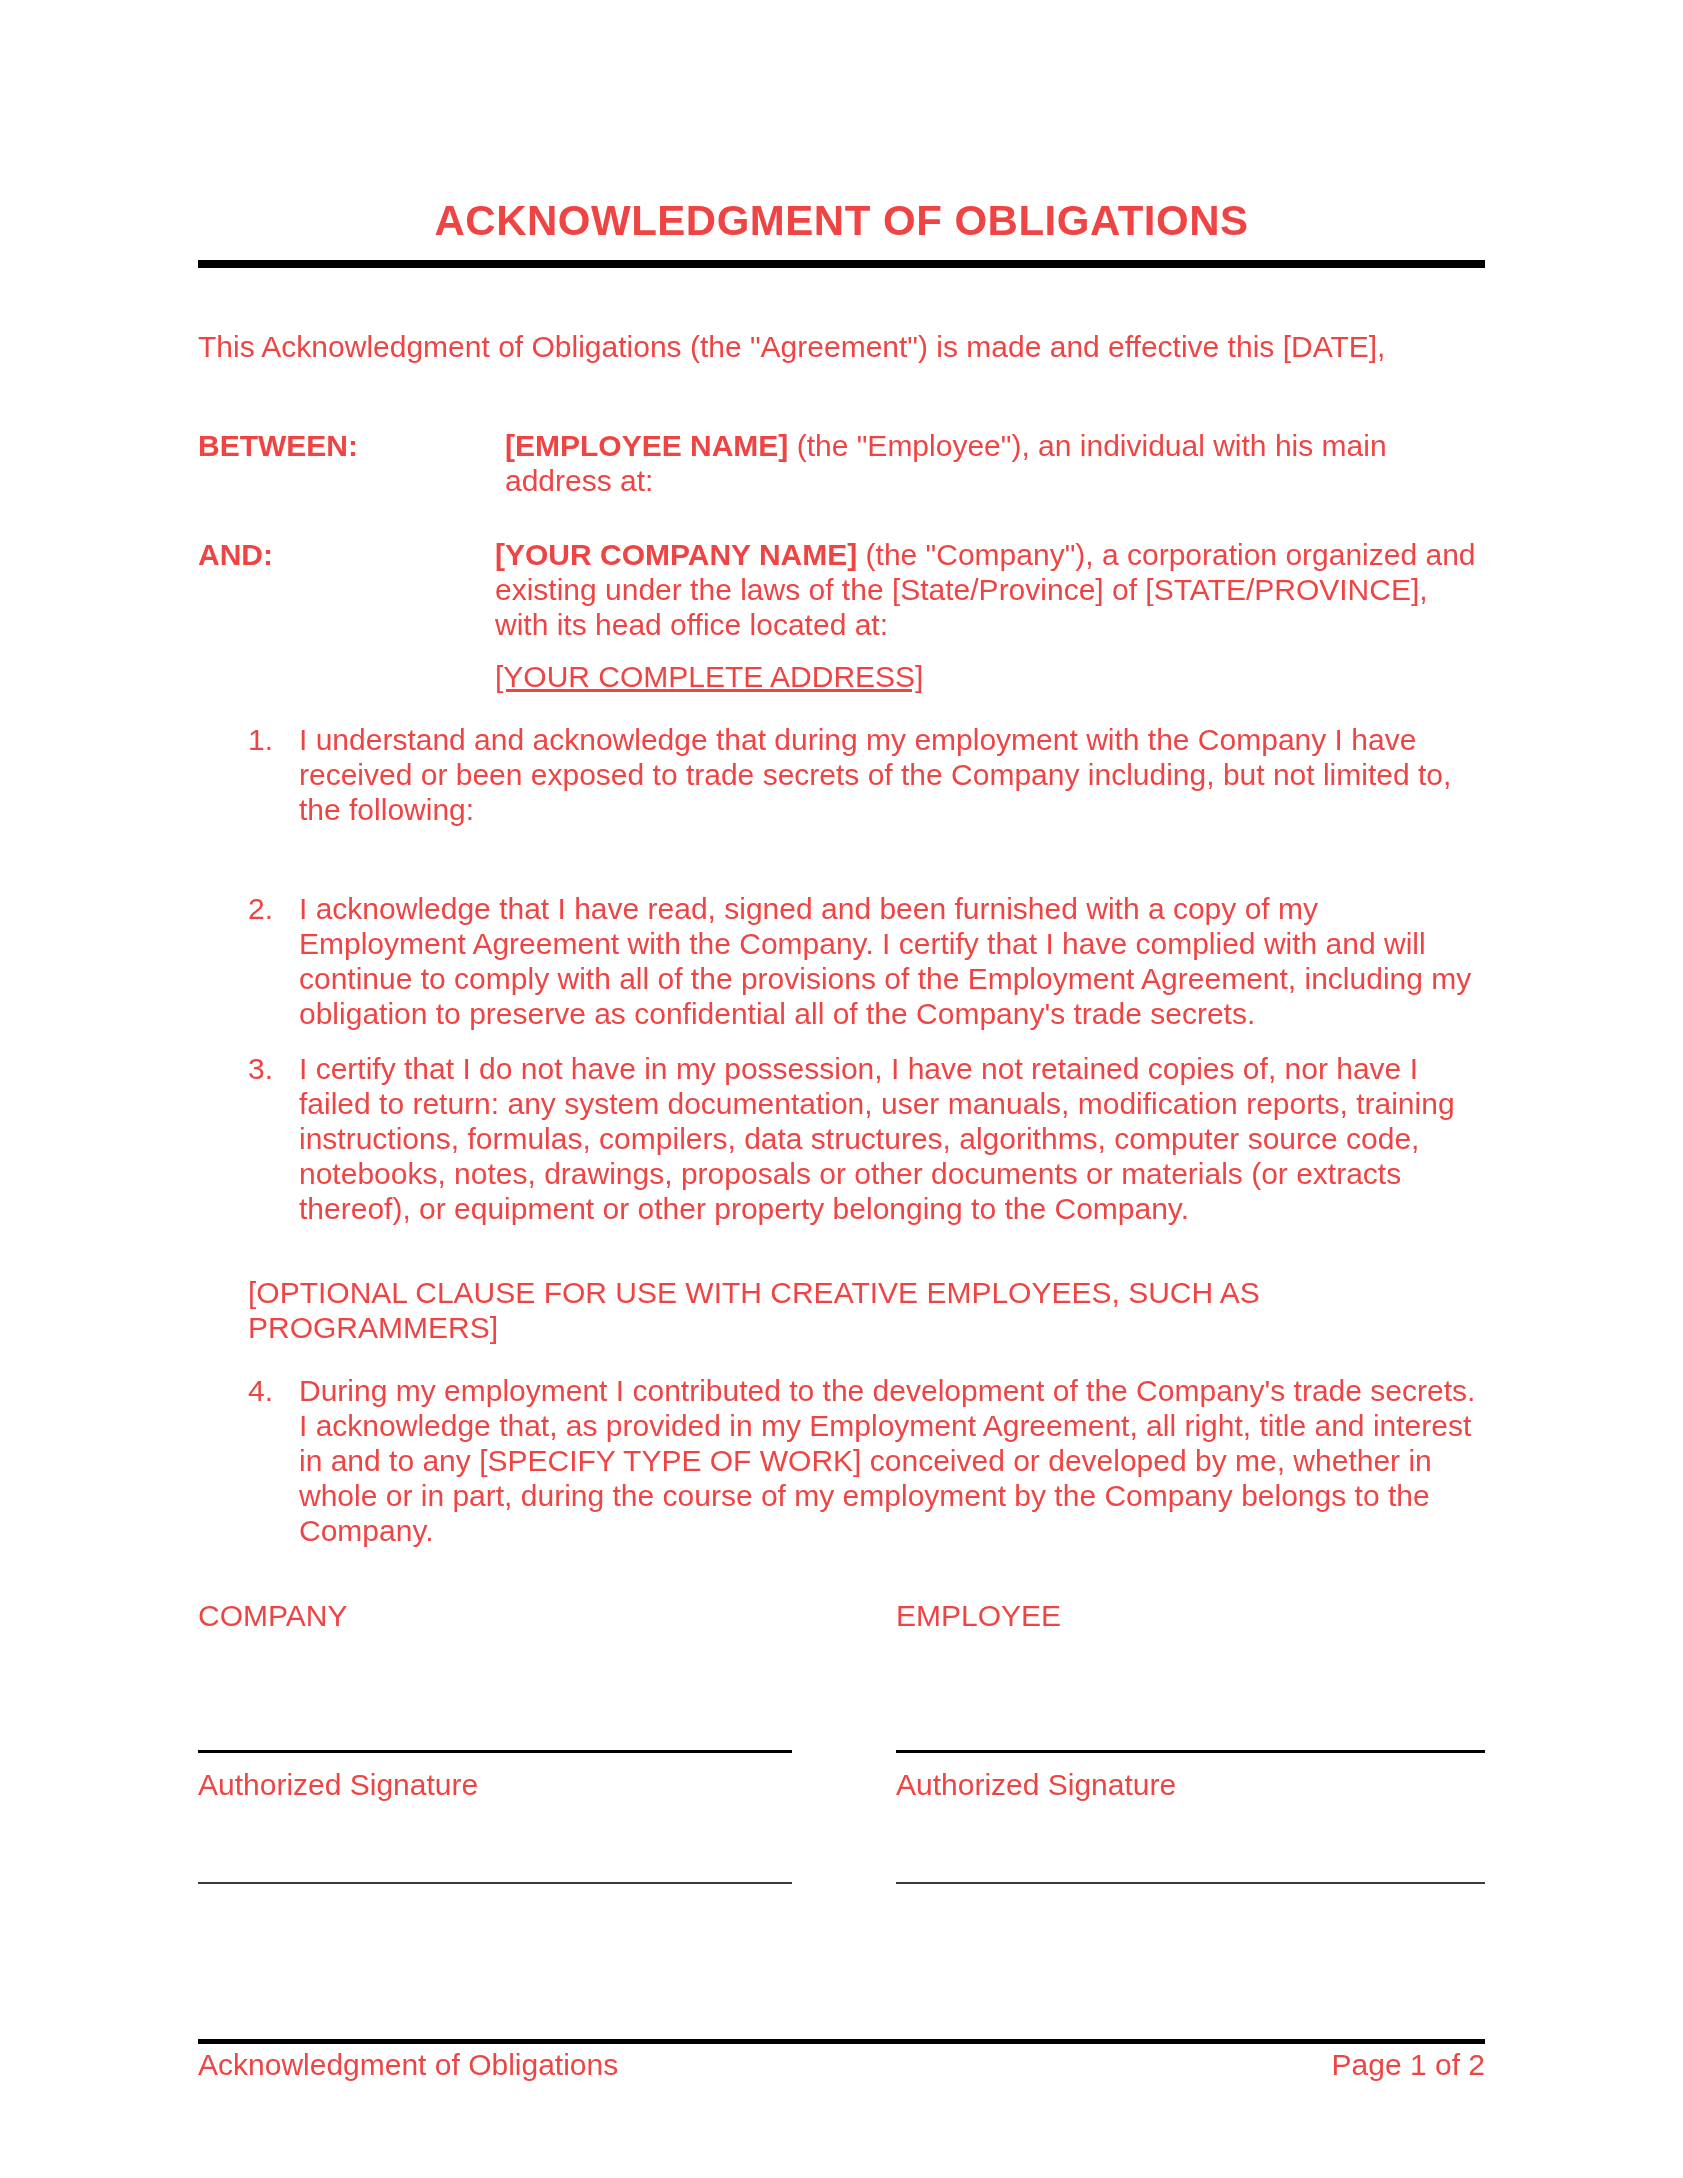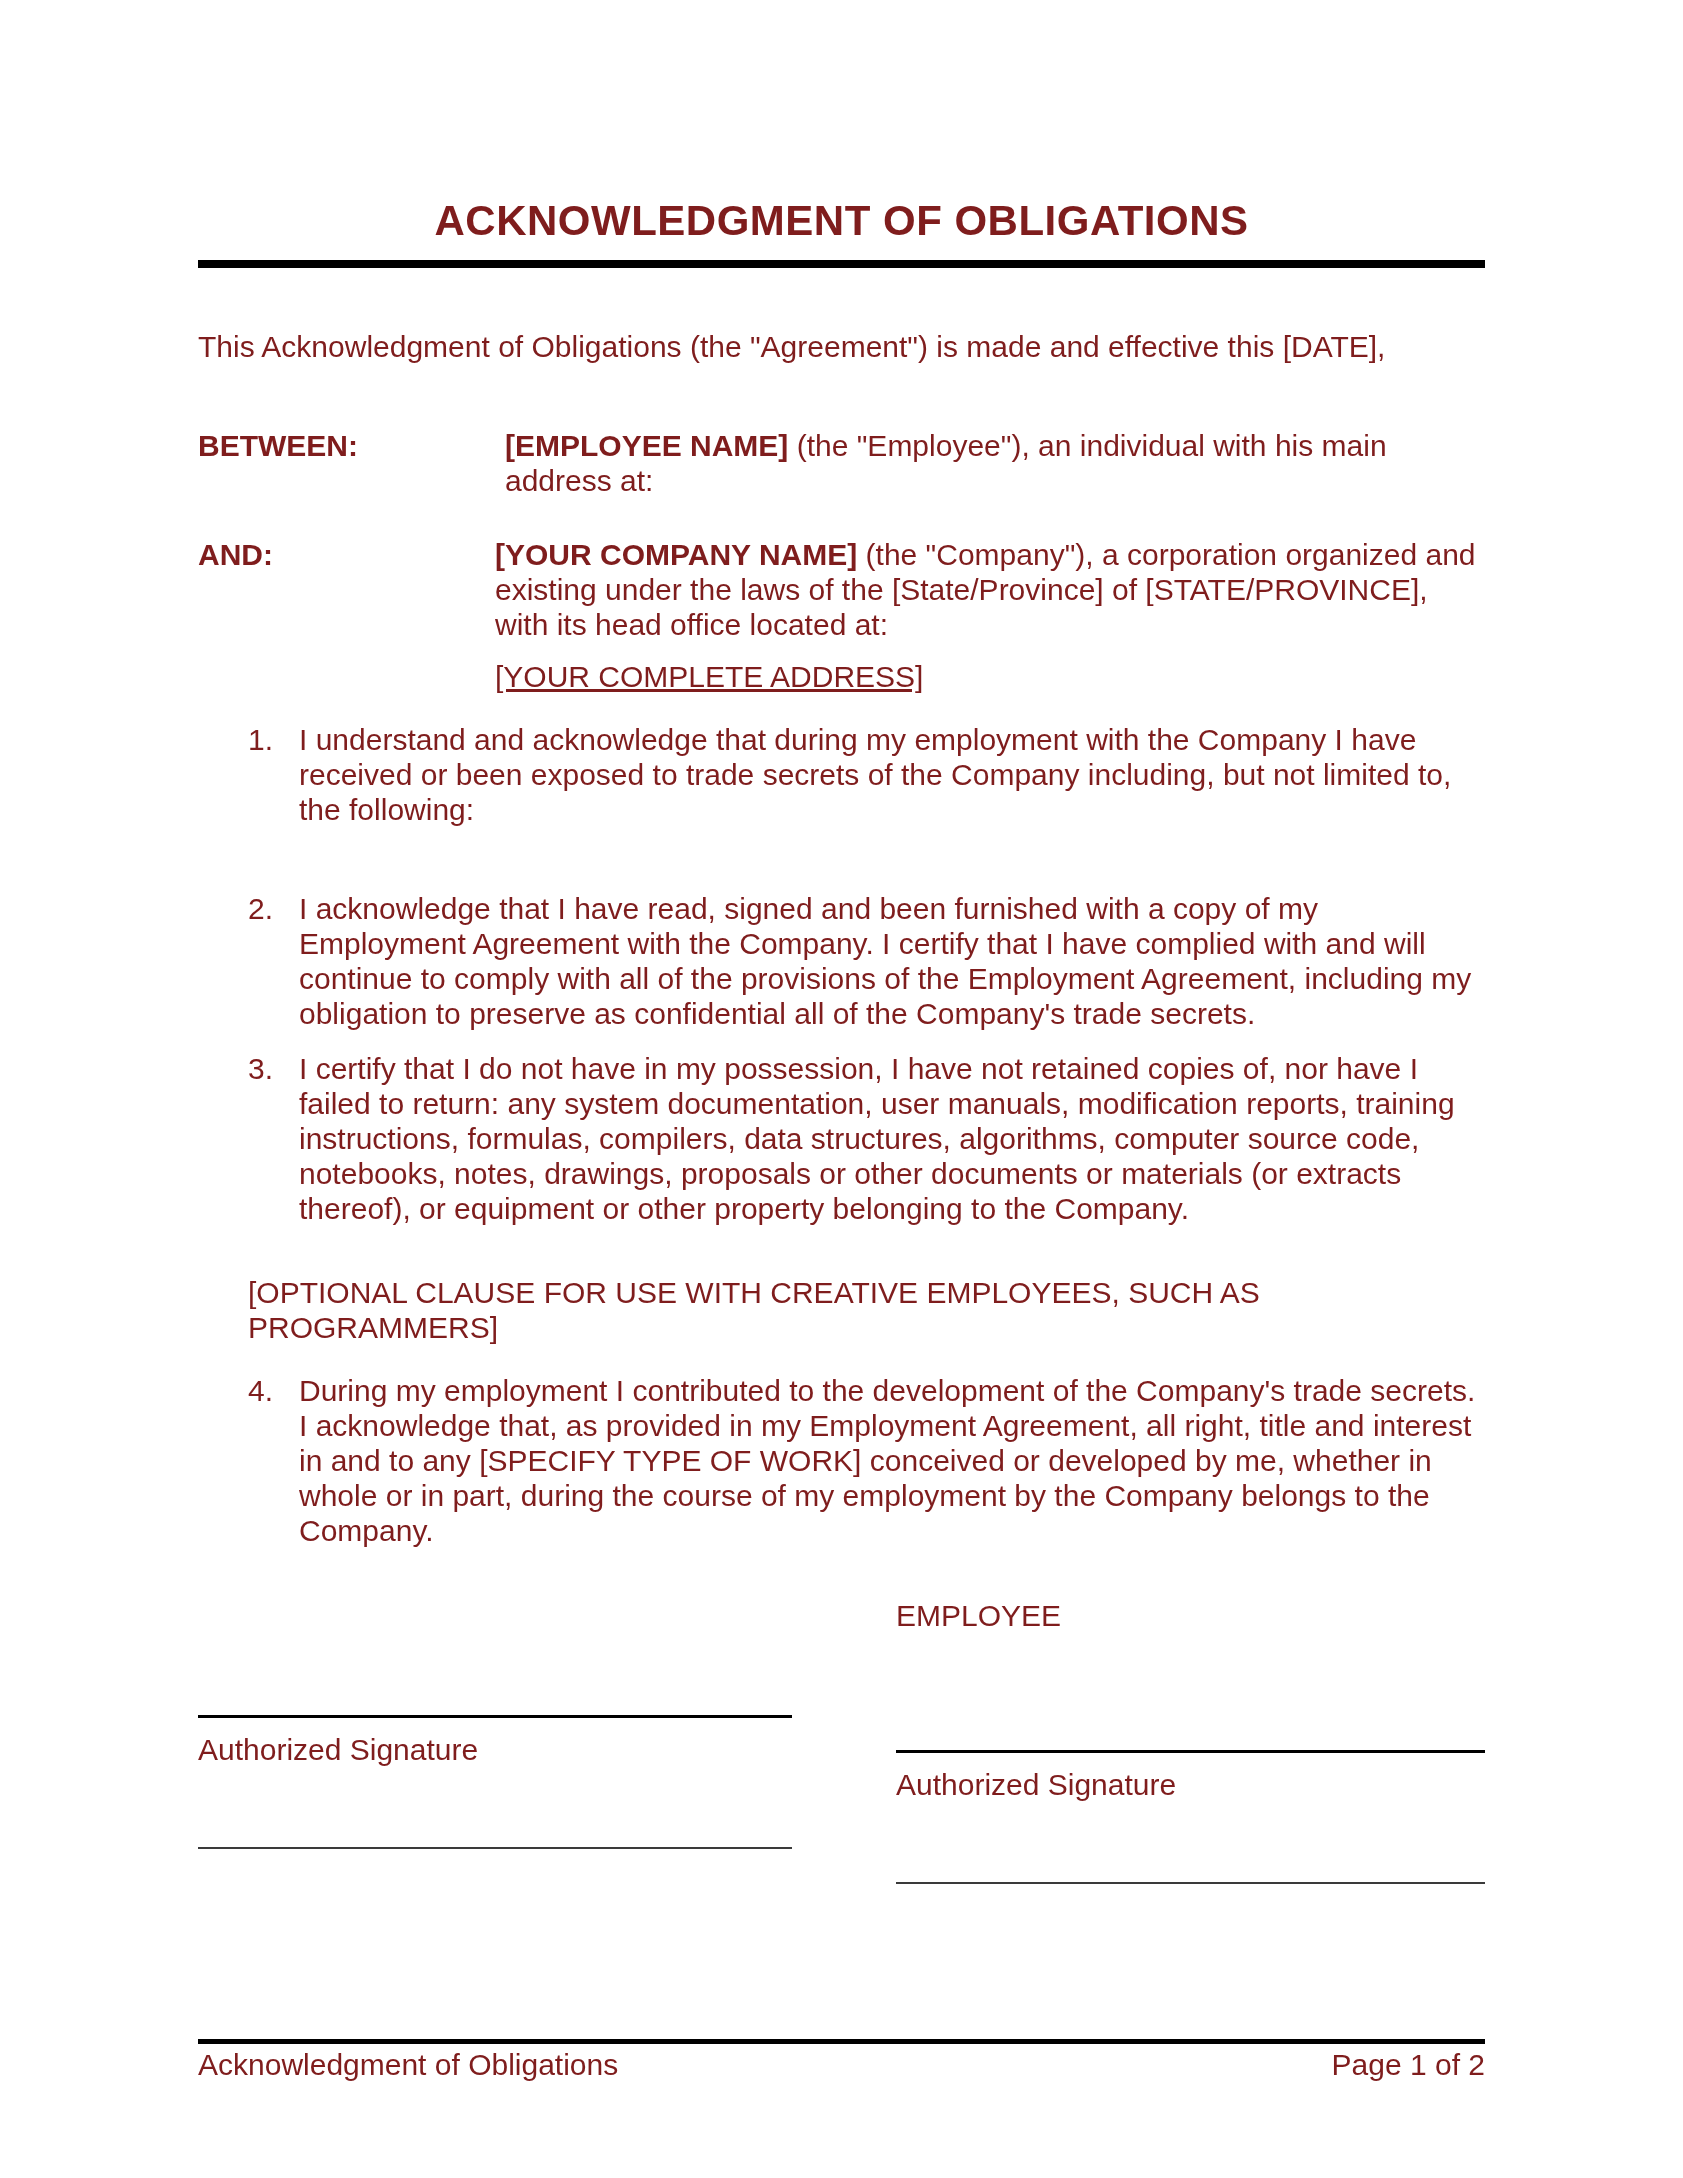--- a/index.html
+++ b/index.html
@@ -5,21 +5,21 @@
   html, body {
     margin: 0;
     padding: 0;
     background: #ffffff;
   }
   .page {
     position: relative;
     width: 1683px;
     height: 2178px;
     background: #ffffff;
-    color: #7f1d1d;
+    color: #ef4444;
     font-family: "Liberation Sans", "DejaVu Sans", sans-serif;
     font-size: 30px;
     line-height: 35px;
     box-sizing: border-box;
     padding: 0 198px;
     overflow: hidden;
   }
   p { margin: 0; }
 
   .title {
@@ -154,20 +154,21 @@
 
   <p class="optional-clause">[OPTIONAL CLAUSE FOR USE WITH CREATIVE EMPLOYEES, SUCH AS PROGRAMMERS]</p>
 
   <div class="term-item term-4">
     <div class="term-num">4.</div>
     <p class="term-text">During my employment I contributed to the development of the Company's trade secrets. I acknowledge that, as provided in my Employment Agreement, all right, title and interest in and to any [SPECIFY TYPE OF WORK] conceived or developed by me, whether in whole or in part, during the course of my employment by the Company belongs to the Company.</p>
   </div>
 
   <div class="sig-grid">
     <div class="sig-col">
+      <div class="sig-heading">COMPANY</div>
       <div class="sig-line-1"></div>
       <div class="sig-label">Authorized Signature</div>
       <div class="sig-line-2"></div>
     </div>
     <div class="sig-col">
       <div class="sig-heading">EMPLOYEE</div>
       <div class="sig-line-1"></div>
       <div class="sig-label">Authorized Signature</div>
       <div class="sig-line-2"></div>
     </div>

